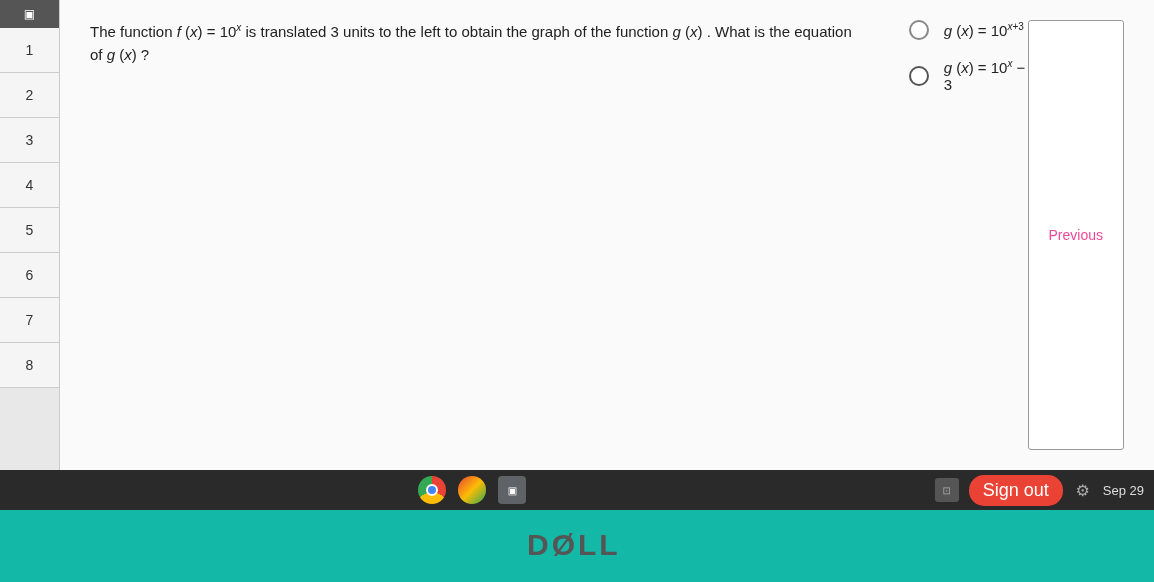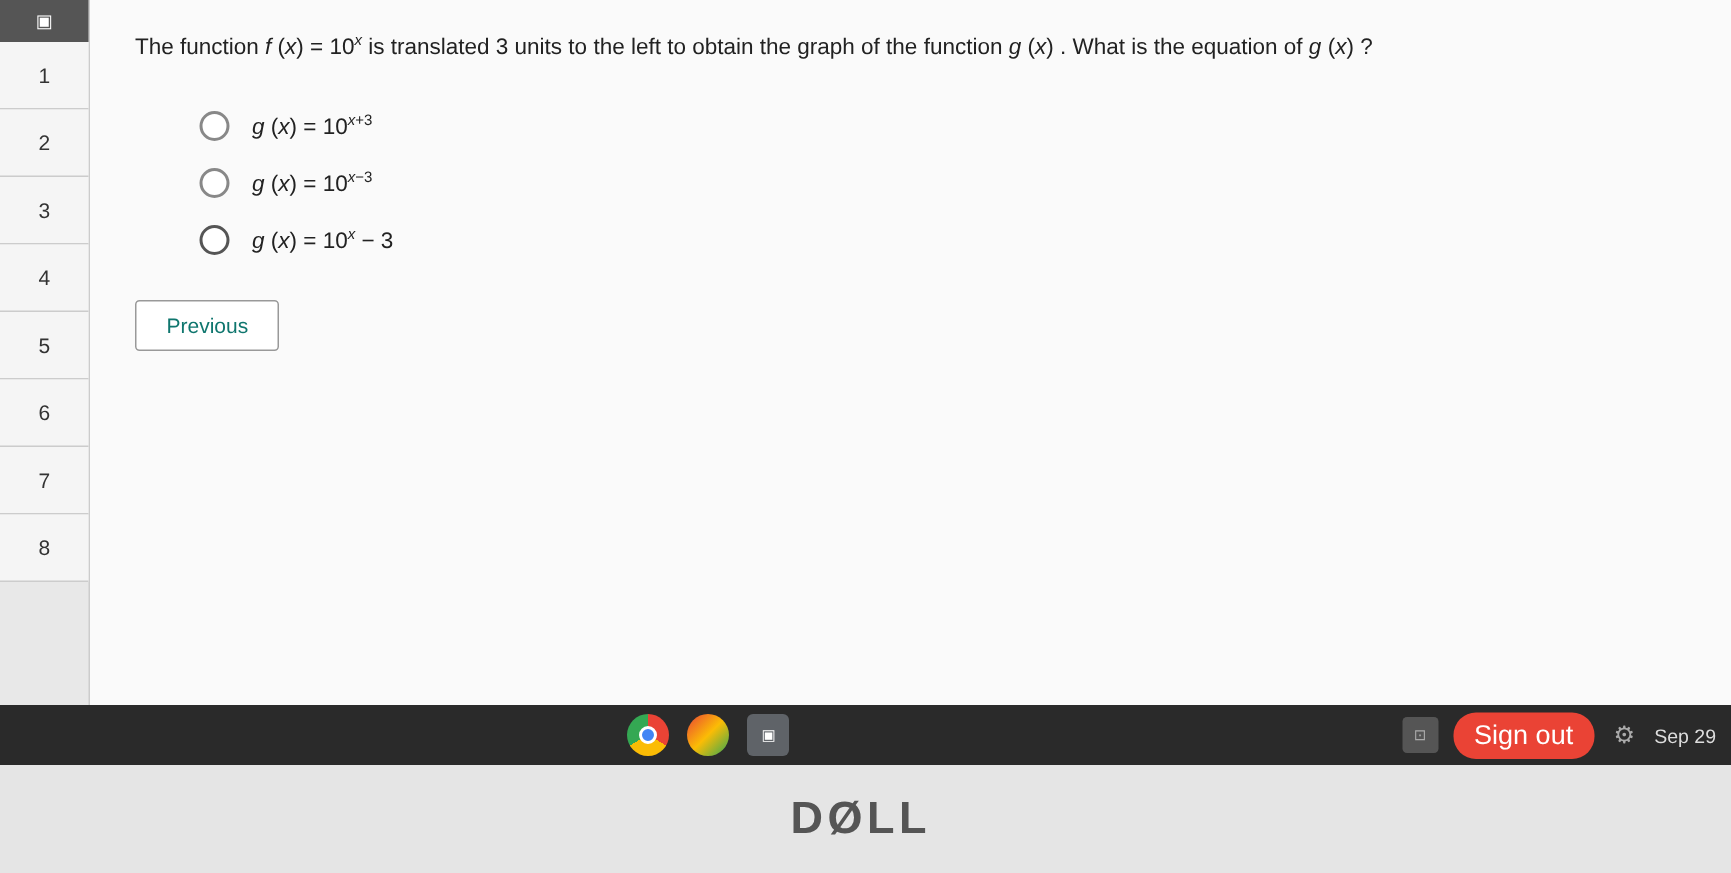--- a/index.html
+++ b/index.html
@@ -52,21 +52,21 @@
       background: #f5f5f5;
       cursor: pointer;
     }
 
     
     .main-content {
       flex: 1;
       background: #fafafa;
       padding: 20px 30px;
       display: flex;
-      flex-direction: column;
+      flex-direction: row;
     }
 
     .question-header {
       font-size: 15px;
       color: #222;
       margin-bottom: 30px;
       line-height: 1.5;
     }
 
     .options-list {
@@ -104,21 +104,21 @@
     }
 
     .previous-btn {
       display: inline-block;
       padding: 8px 20px;
       background: white;
       border: 1px solid #999;
       border-radius: 3px;
       font-size: 14px;
       cursor: pointer;
-      color: #0f766e;
+      color: #ec4899;
       width: fit-content;
     }
 
     
     .taskbar {
       width: 1154px;
       height: 40px;
       background: #2a2a2a;
       display: flex;
       align-items: center;
@@ -235,21 +235,21 @@
       justify-content: center;
       color: #aaa;
       font-size: 10px;
       cursor: pointer;
     }
 
     
     .dell-area {
       width: 1154px;
       height: 72px;
-      background: #e5e5e5;
+      background: #14b8a6;
       display: flex;
       align-items: center;
       justify-content: center;
     }
 
     .dell-logo {
       color: #444;
       font-size: 28px;
       font-weight: bold;
       letter-spacing: 4px;
@@ -302,26 +302,20 @@
     <div class="options-list">
 
       <div class="option-item">
         <div class="option-radio"></div>
         <span class="option-text">
           <em>g</em> (<em>x</em>) = 10<sup><em>x</em>+3</sup>
         </span>
       </div>
 
 
-      <div class="option-item">
-        <div class="option-radio"></div>
-        <span class="option-text">
-          <em>g</em> (<em>x</em>) = 10<sup><em>x</em>−3</sup>
-        </span>
-      </div>
 
       <div class="option-item">
         <div class="option-radio selected"></div>
         <span class="option-text">
           <em>g</em> (<em>x</em>) = 10<sup><em>x</em></sup> − 3
         </span>
       </div>
     </div>
 
     <button class="previous-btn">Previous</button>

